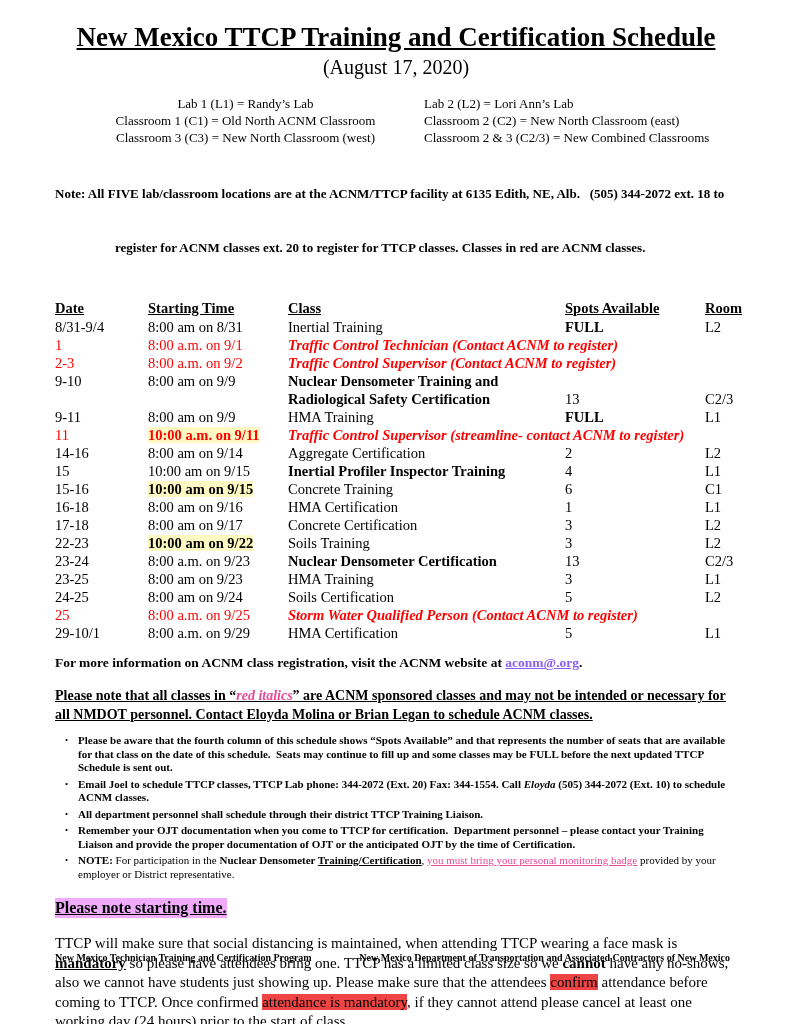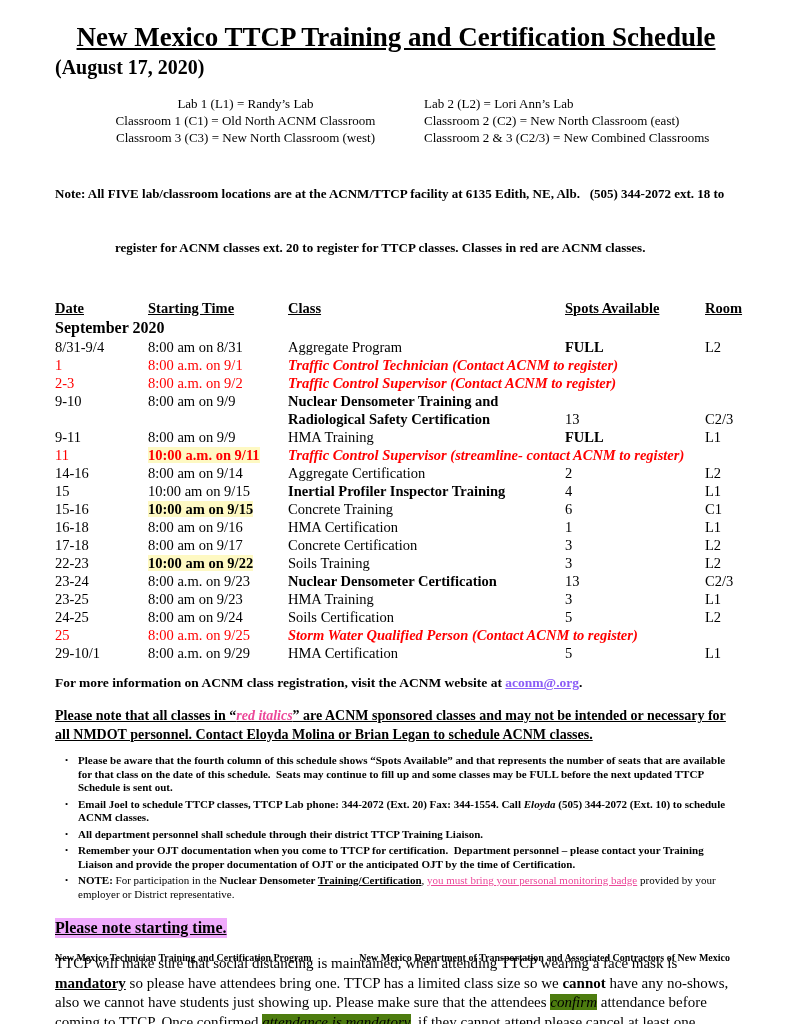--- a/index.html
+++ b/index.html
@@ -5,21 +5,21 @@
   html,body{margin:0;padding:0;background:#ffffff;}
   body{width:792px;height:1024px;}
   .page{
     position:relative;width:792px;height:1024px;box-sizing:border-box;
     padding:22px 55px 10px 55px;
     font-family:"Liberation Serif","DejaVu Serif",serif;color:#000;
     overflow:hidden;background:#fff;
   }
   
   .title{margin:0;text-align:center;font-size:27px;font-weight:bold;text-decoration:underline;line-height:31px;}
-  .subtitle{margin:2px 0 0 0;text-align:left;font-size:20px;font-weight:bold;line-height:24px;}
+  .subtitle{margin:2px 0 0 0;text-align:center;font-size:20px;font-weight:normal;line-height:24px;}
   .legend{margin-top:16px;font-size:13px;font-weight:normal;}
   .legend-row{display:grid;grid-template-columns:1fr 1fr;line-height:17px;}
   .legend-row .l{text-align:center;padding-left:40px;}
   .legend-row .r{text-align:left;padding-left:28px;}
   .note{margin-top:3px;font-size:13px;font-weight:bold;line-height:18px;white-space:pre-wrap;}
   .note .u{}
   .note-line2{padding-left:60px;}
   
   .tgrid{display:grid;grid-template-columns:93px 140px 277px 140px 1fr;}
   .thead{margin-top:6px;font-size:14.5px;font-weight:bold;line-height:19px;}
@@ -35,21 +35,21 @@
   .info{margin-top:12px;font-size:13.5px;font-weight:bold;line-height:18px;}
   .acnm-note{margin-top:14px;font-size:14px;font-weight:bold;line-height:19px;text-decoration:underline;max-width:684px;}
   .bullets{margin-top:10px;padding-left:10px;}
   .bullet{display:flex;font-size:11px;line-height:13.5px;margin-bottom:3px;}
   .bullet .marker{flex:0 0 13px;font-size:9px;}
   .bullet .bullet-text{flex:1;white-space:pre-wrap;max-width:672px;}
   .seg-bold{font-weight:bold;}
   .seg-italic{font-style:italic;}
   .seg-underline{text-decoration:underline;}
   .seg-red{color:#ec4899;}
-  .seg-hl{background:#4d7c0f;font-style:italic;}
+  .seg-hl{background:#ef4444;}
   .start-note{display:inline-block;margin-top:14px;font-size:16px;font-weight:bold;text-decoration:underline;background:#f0abfc;line-height:20px;}
   .para{margin:16px 0 0 0;font-size:15px;line-height:19.5px;max-width:688px;}
   .link{color:#8b5cf6;text-decoration:underline;cursor:pointer;}
   
   .footer{position:absolute;left:55px;right:62px;top:952px;display:flex;justify-content:space-between;font-size:10px;font-weight:bold;line-height:12px;}
 </style>
 </head>
 <body>
 
 <div class="page">
@@ -78,27 +78,26 @@
   </div>
 
   <div class="thead tgrid">
     <span>Date</span>
     <span>Starting Time</span>
     <span>Class</span>
     <span>Spots Available</span>
     <span>Room</span>
   </div>
 
-  <div class="month">September 2020</div>
 
   <div>
       <div class="trow tgrid">
         <div class="c-date"><span class="txt">8/31-9/4</span></div>
         <div class="c-time"><span class="txt">8:00 am on 8/31</span></div>
-        <div class="c-class"><span class="txt">Aggregate Program</span></div>
+        <div class="c-class"><span class="txt">Inertial Training</span></div>
         <div class="c-spots"><span class="txt b">FULL</span></div>
         <div class="c-room"><span class="txt">L2</span></div>
       </div>
       <div class="trow tgrid red">
         <div class="c-date"><span class="txt">1</span></div>
         <div class="c-time"><span class="txt">8:00 a.m. on 9/1</span></div>
         <div class="c-class"><span class="txt b i">Traffic Control Technician (Contact ACNM to register)</span></div>
         <div class="c-spots"><span class="txt"></span></div>
         <div class="c-room"><span class="txt"></span></div>
       </div>

